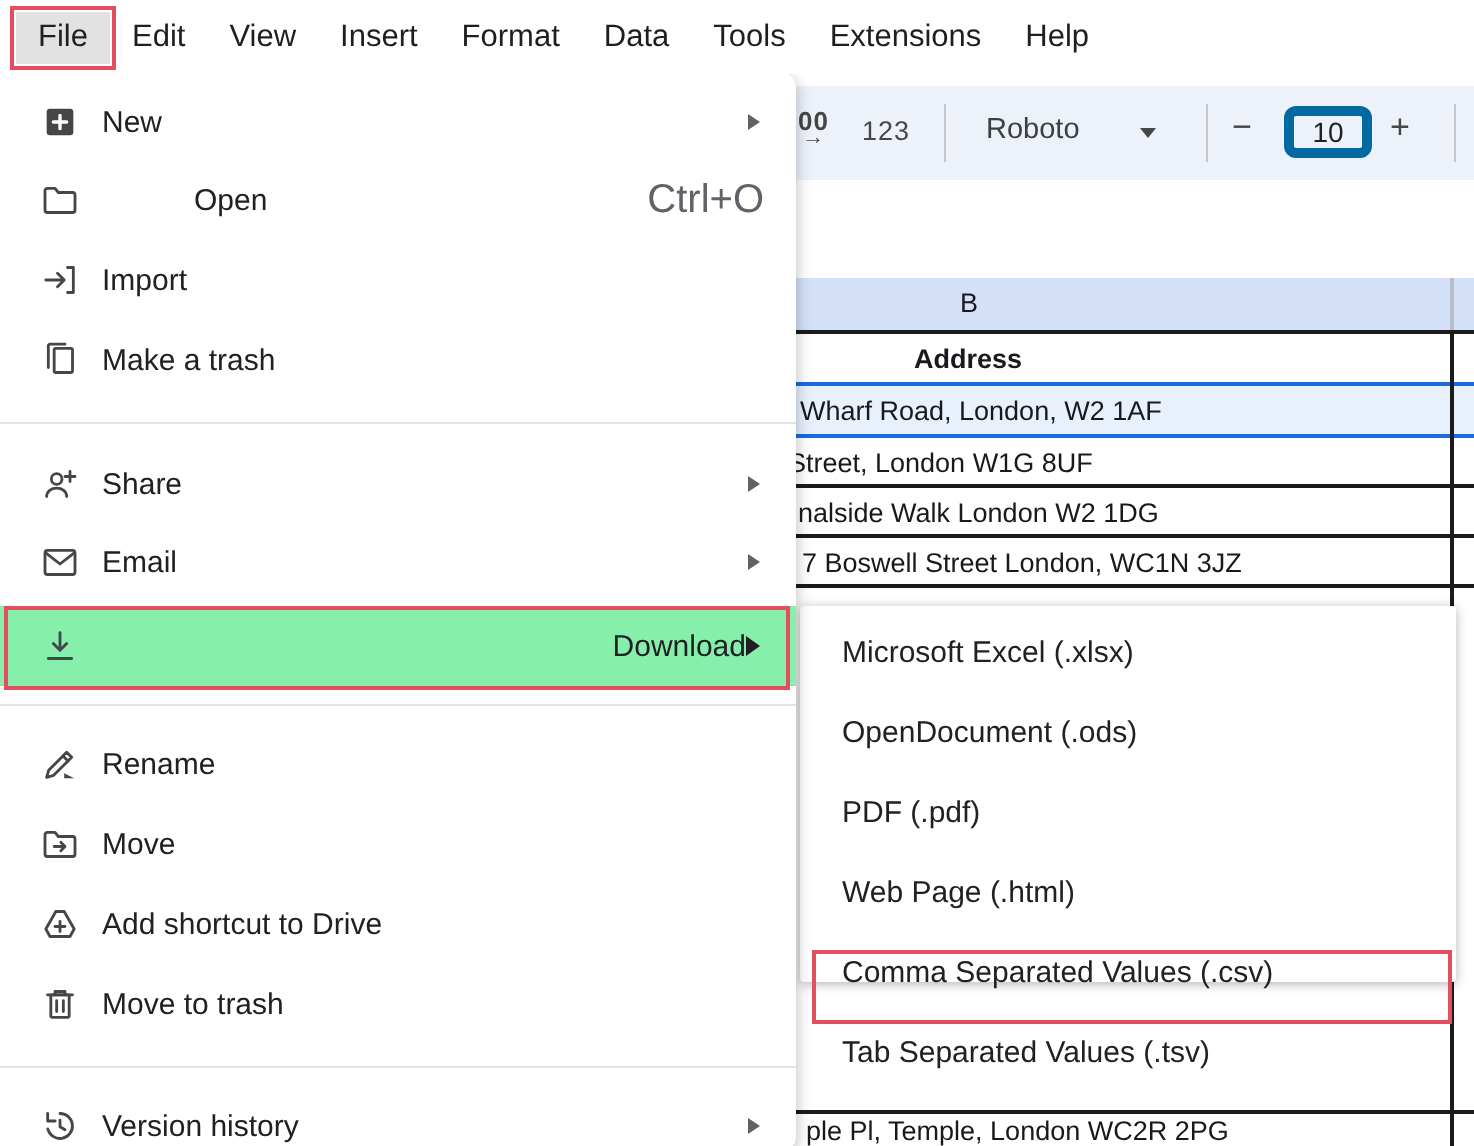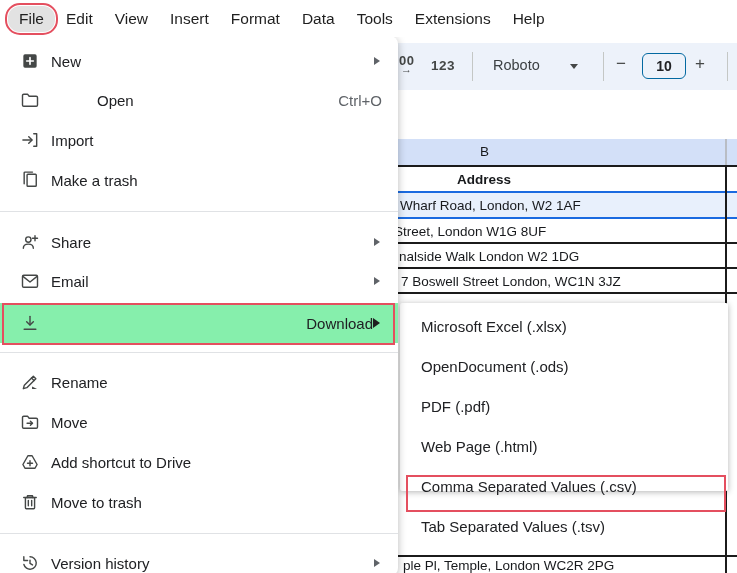--- a/index.html
+++ b/index.html
@@ -2,38 +2,38 @@
 <html><head>
 <meta charset="utf-8">
 <style>
   html,body{margin:0;padding:0;background:#fff;}
   .stage{position:relative;width:737px;height:573px;overflow:hidden;background:#fff;
          font-family:"Liberation Sans","DejaVu Sans",sans-serif;}
 
   
   .menubar{position:absolute;left:0;top:0;width:100%;height:37px;background:#fff;
            display:flex;align-items:center;padding-left:8px;box-sizing:border-box;z-index:50;}
-  .menu-item{font-size:15.5px;color:#1f1f1f;padding:4px 11px;border-radius:12px;white-space:nowrap;cursor:default;}
+  .menu-item{font-size:15.5px;color:#1f1f1f;padding:4px 11px;border-radius:0;white-space:nowrap;cursor:default;}
   .menu-item.active{background:#e2e2e2;outline:2px solid var(--ann);outline-offset:1px;}
 
   
   .toolbar{position:absolute;left:380px;right:0;top:43px;height:47px;background:#edf2fa;z-index:2;}
   .tb{position:absolute;color:#444746;}
   .tb-divider{position:absolute;top:9px;height:29px;width:1px;background:#c4c7c5;}
   .dec-num{position:absolute;left:19px;top:10px;font-size:13px;font-weight:700;letter-spacing:.5px;}
   .dec-arrow{position:absolute;left:21px;top:20px;font-size:11px;}
-  .fmt123{left:51px;top:15px;font-size:13.5px;font-weight:700;letter-spacing:.5px;}
+  .fmt123{left:51px;top:15px;font-size:13.5px;font-weight:400;letter-spacing:.5px;}
   .fontname{left:113px;top:14px;font-size:14.5px;color:#3c4043;}
   .caret-down{position:absolute;left:190px;top:21px;width:0;height:0;
               border-left:4.5px solid transparent;border-right:4.5px solid transparent;
               border-top:5px solid #444746;}
   .minus{left:236px;top:11px;font-size:17px;}
-  .sizebox{position:absolute;left:262px;top:10px;width:44px;height:26px;border:1px solid #0369a1;
+  .sizebox{position:absolute;left:262px;top:10px;width:44px;height:26px;border:5px solid #0369a1;
            border-radius:6px;background:#edf2fa;display:flex;align-items:center;justify-content:center;
-           font-size:14px;color:#202124;box-sizing:border-box;font-weight:bold;}
+           font-size:14px;color:#202124;box-sizing:border-box;}
   .plus{left:315px;top:11px;font-size:17px;}
 
   
   .sheet{position:absolute;inset:0;z-index:1;}
   .colheader{position:absolute;left:398px;right:0;top:139px;height:27px;background:#d3e0f8;
              border-bottom:1px solid #9aa0a6;box-sizing:border-box;}
   .colheader .hdr-div{position:absolute;left:327px;top:0;bottom:0;width:2px;background:#b9bdc4;}
   .col-b-label{position:absolute;left:480px;top:144px;font-size:12.5px;color:#32363b;}
   .cell{position:absolute;font-size:13.5px;color:#17191c;white-space:nowrap;}
   .cell.bold{font-weight:700;}
@@ -42,21 +42,21 @@
   .hline{position:absolute;left:398px;right:0;height:1.5px;background:#1b1b1b;}
   .vline{position:absolute;left:725px;top:166px;bottom:0;width:1.5px;background:#1b1b1b;}
 
   
   .file-menu{position:absolute;left:0;top:36px;width:398px;height:540px;background:#fff;
              border-radius:0 8px 8px 0;box-shadow:0 2px 8px rgba(0,0,0,.28);z-index:30;}
   .fm-item{position:absolute;left:0;width:100%;height:40px;display:flex;align-items:center;
            padding:0 16px 0 18px;box-sizing:border-box;font-size:15px;color:#202124;cursor:default;}
   .fm-item .ic{width:24px;height:24px;margin-right:9px;display:flex;align-items:center;justify-content:center;flex:none;}
   .fm-item .lbl{flex:1;}
-  .fm-item .shortcut{color:#5f6368;font-size:15px;}
+  .fm-item .shortcut{color:#5f6368;font-size:20px;}
   .fm-item.hl{background:#86efac;text-align:right;}
   .sub-arrow{width:0;height:0;border-left:6px solid #5f6368;
              border-top:4.5px solid transparent;border-bottom:4.5px solid transparent;margin-right:2px;}
   .sub-arrow.dark{border-left:7px solid #1f1f1f;border-top:5px solid transparent;border-bottom:5px solid transparent;}
   .fm-divider{position:absolute;left:0;width:100%;height:1px;background:#e0e2e5;}
   svg.gicon{stroke:#444746;fill:none;stroke-width:1.7;stroke-linecap:round;stroke-linejoin:round;}
 
   
   .dl-menu{position:absolute;left:400px;top:303px;width:328px;height:188px;background:#fff;
            box-shadow:0 1px 6px rgba(0,0,0,.3);border-radius:2px;padding-top:4px;box-sizing:border-box;z-index:20;}

